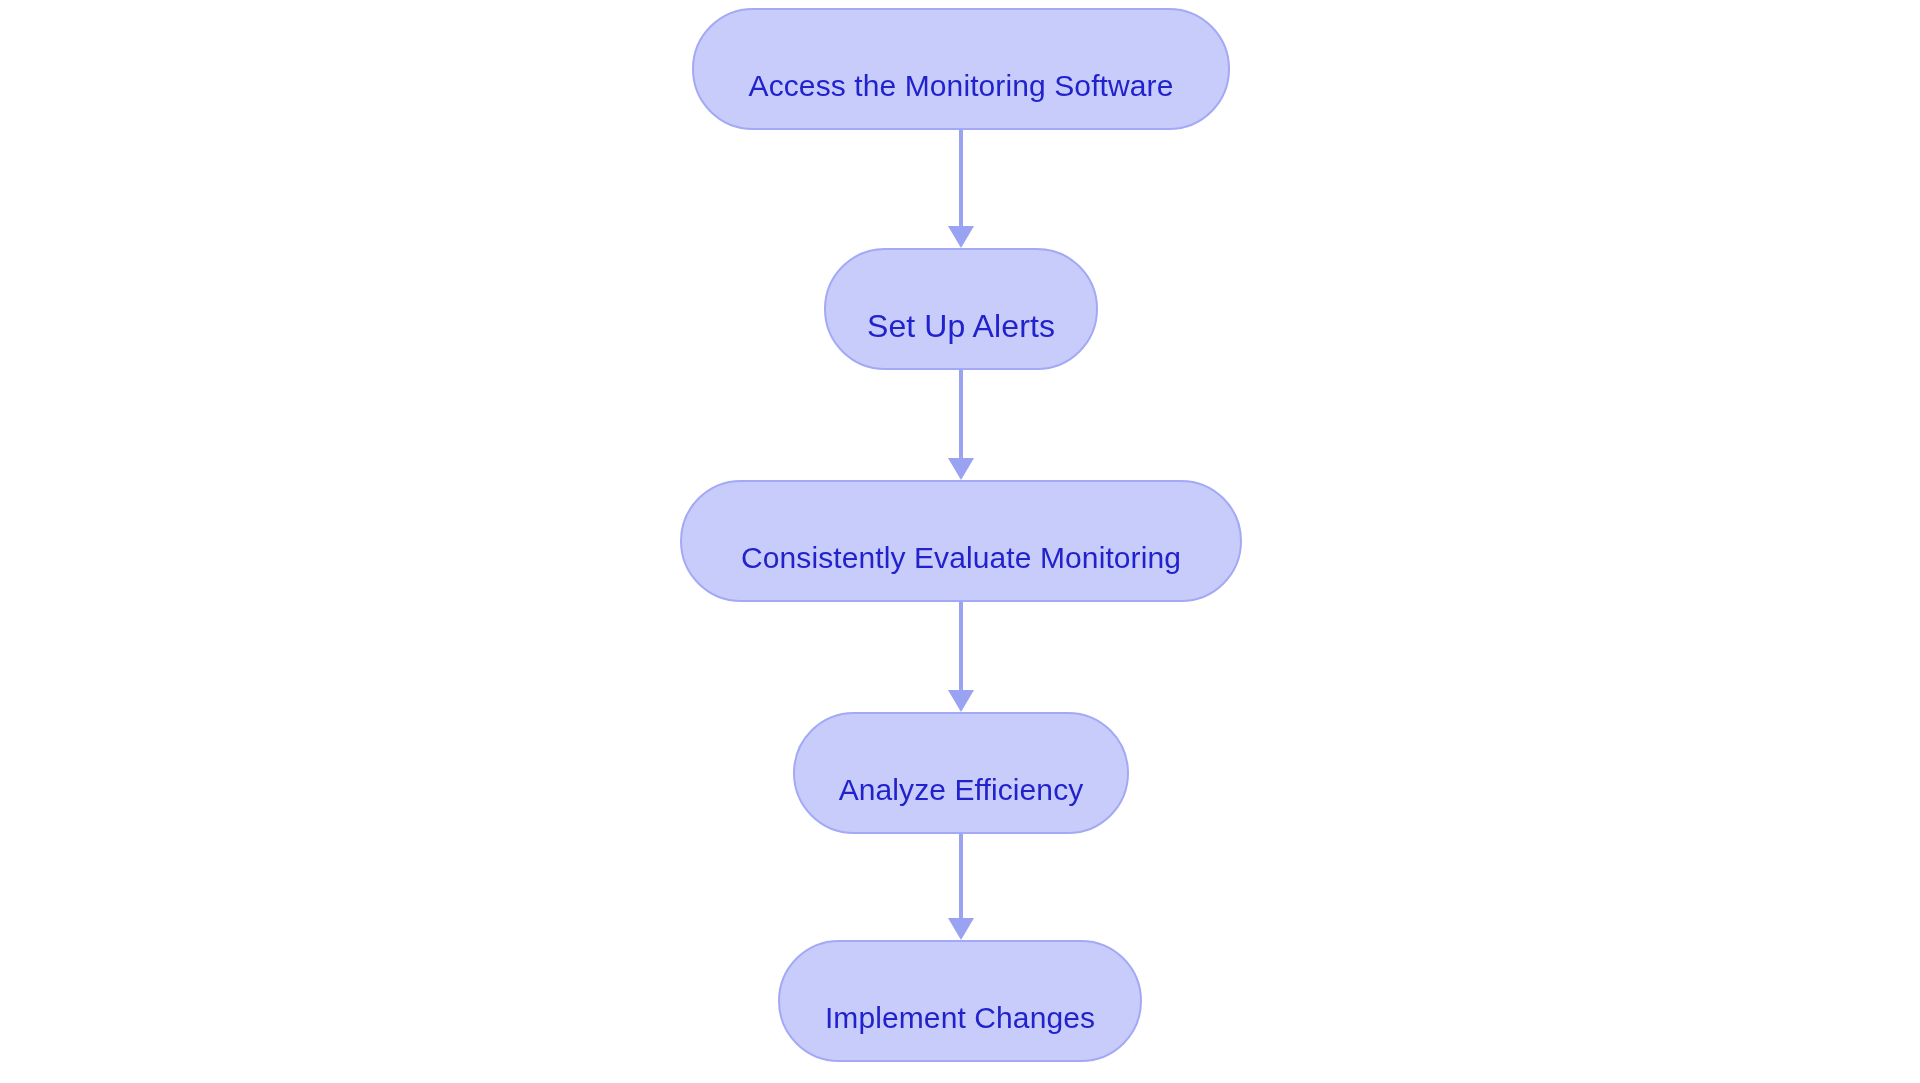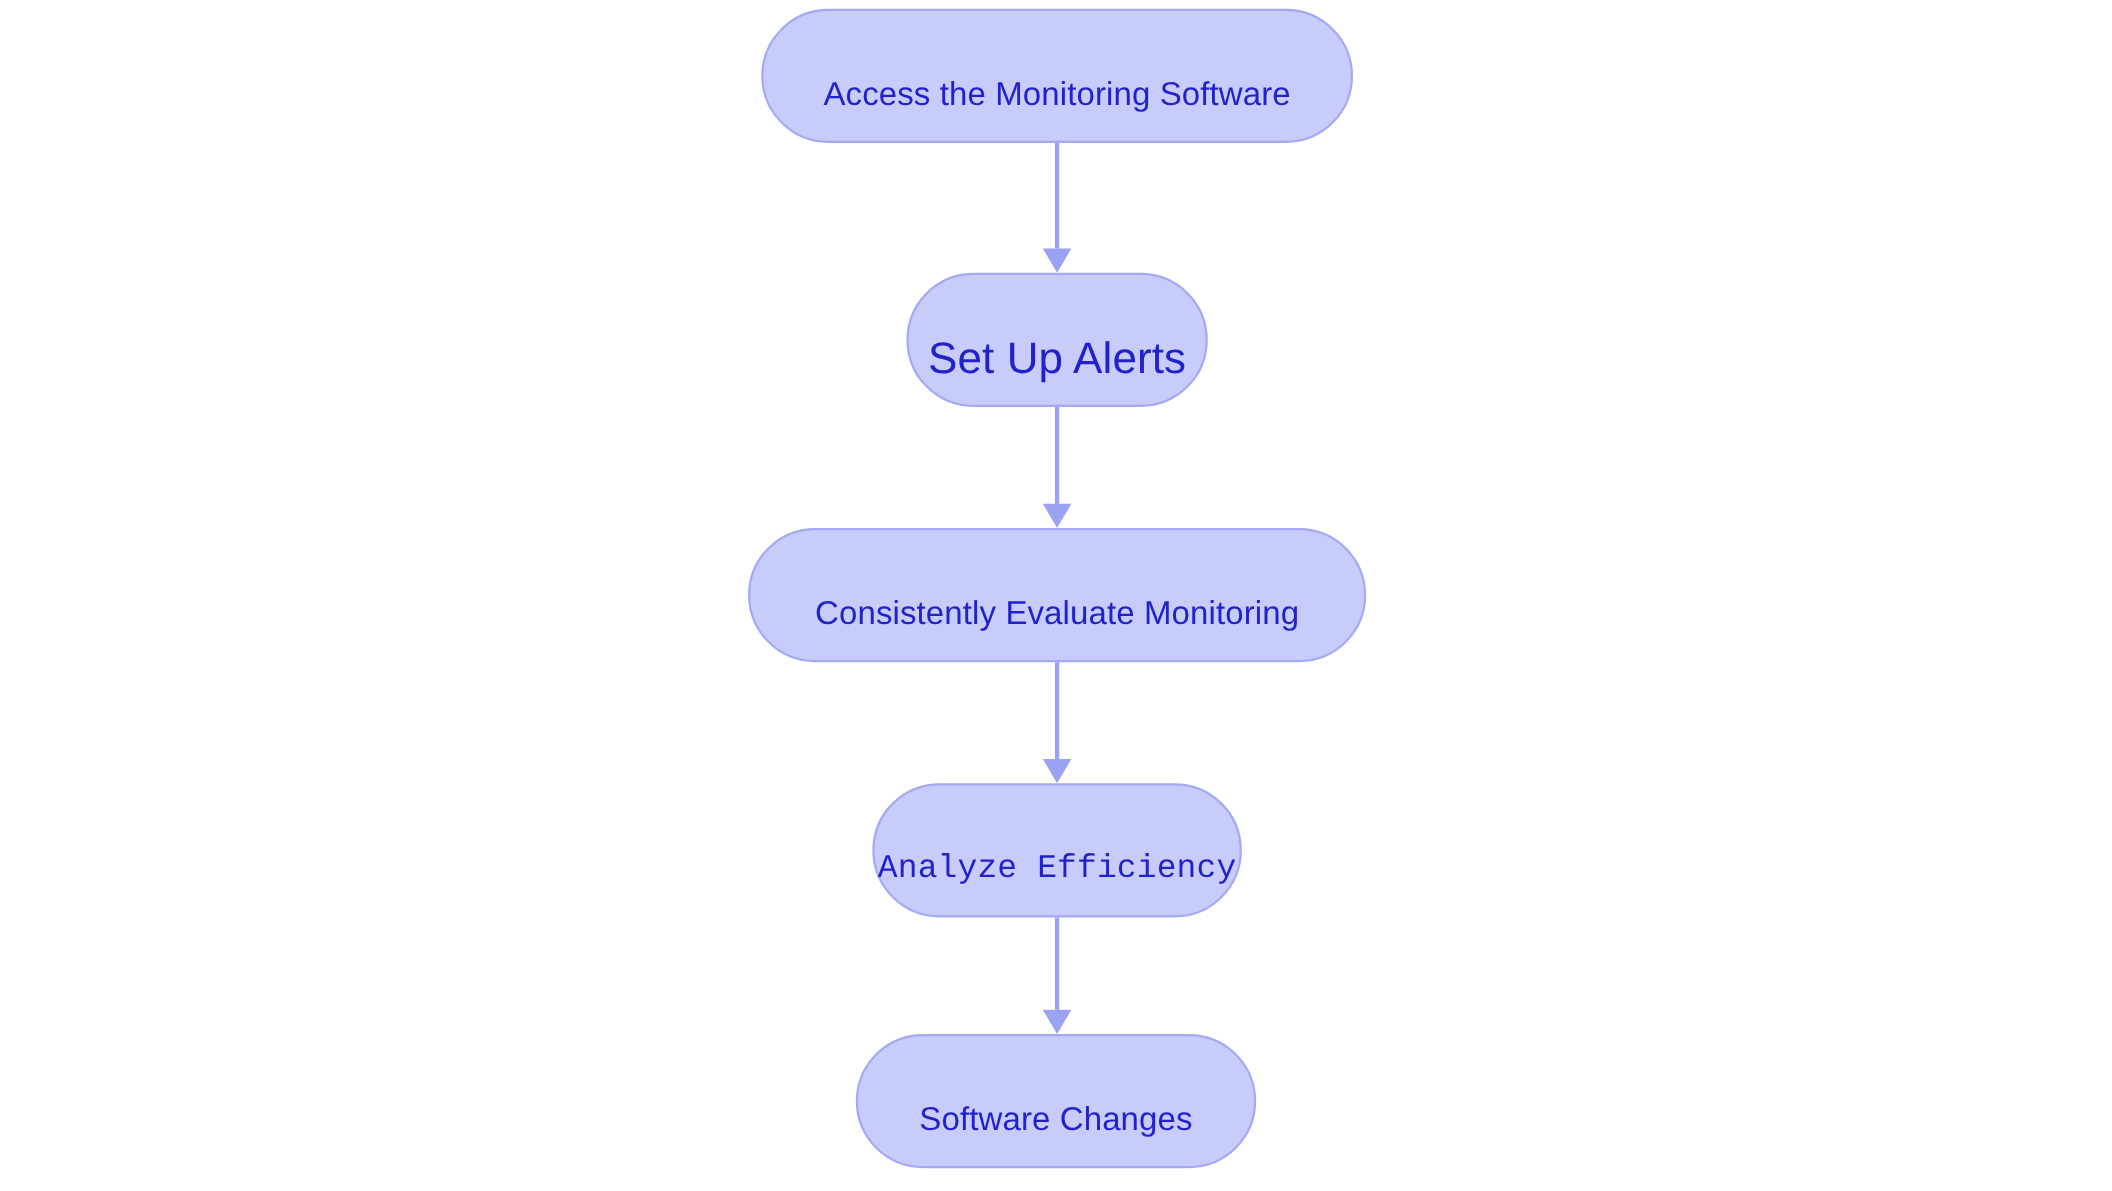--- a/index.html
+++ b/index.html
@@ -87,25 +87,25 @@
       <div class="line" style="height: 88px; background: rgb(154, 162, 242);"></div>
       <div class="head" style="top: 88px; border-top-color: rgb(154, 162, 242);"></div>
     </div>
     <div class="connector" style="left: 961px; top: 834px;">
       <div class="line" style="height: 84px; background: rgb(154, 162, 242);"></div>
       <div class="head" style="top: 84px; border-top-color: rgb(154, 162, 242);"></div>
     </div>
     <div class="flow-node" style="left: 692px; top: 8px; width: 538px; height: 122px; background: rgb(200, 204, 251); border-color: rgb(163, 169, 244); color: rgb(34, 34, 204); font-size: 30px;">
       <span class="node-label">Access the Monitoring Software</span>
     </div>
-    <div class="flow-node" style="left: 824px; top: 248px; width: 274px; height: 122px; background: rgb(200, 204, 251); border-color: rgb(163, 169, 244); color: rgb(34, 34, 204); font-size: 40px;">
+    <div class="flow-node" style="left: 824px; top: 248px; width: 274px; height: 122px; background: rgb(200, 204, 251); border-color: rgb(163, 169, 244); color: rgb(34, 34, 204); font-size: 32px;">
       <span class="node-label">Set Up Alerts</span>
     </div>
     <div class="flow-node" style="left: 680px; top: 480px; width: 562px; height: 122px; background: rgb(200, 204, 251); border-color: rgb(163, 169, 244); color: rgb(34, 34, 204); font-size: 30px;">
       <span class="node-label">Consistently Evaluate Monitoring</span>
     </div>
-    <div class="flow-node" style="left: 793px; top: 712px; width: 336px; height: 122px; background: rgb(200, 204, 251); border-color: rgb(163, 169, 244); color: rgb(34, 34, 204); font-size: 30px; font-family: Liberation Mono, monospace;">
+    <div class="flow-node" style="left: 793px; top: 712px; width: 336px; height: 122px; background: rgb(200, 204, 251); border-color: rgb(163, 169, 244); color: rgb(34, 34, 204); font-size: 30px;">
       <span class="node-label">Analyze Efficiency</span>
     </div>
     <div class="flow-node" style="left: 778px; top: 940px; width: 364px; height: 122px; background: rgb(200, 204, 251); border-color: rgb(163, 169, 244); color: rgb(34, 34, 204); font-size: 30px;">
-      <span class="node-label">Software Changes</span>
+      <span class="node-label">Implement Changes</span>
     </div>
   </div>
 
 </body></html>

